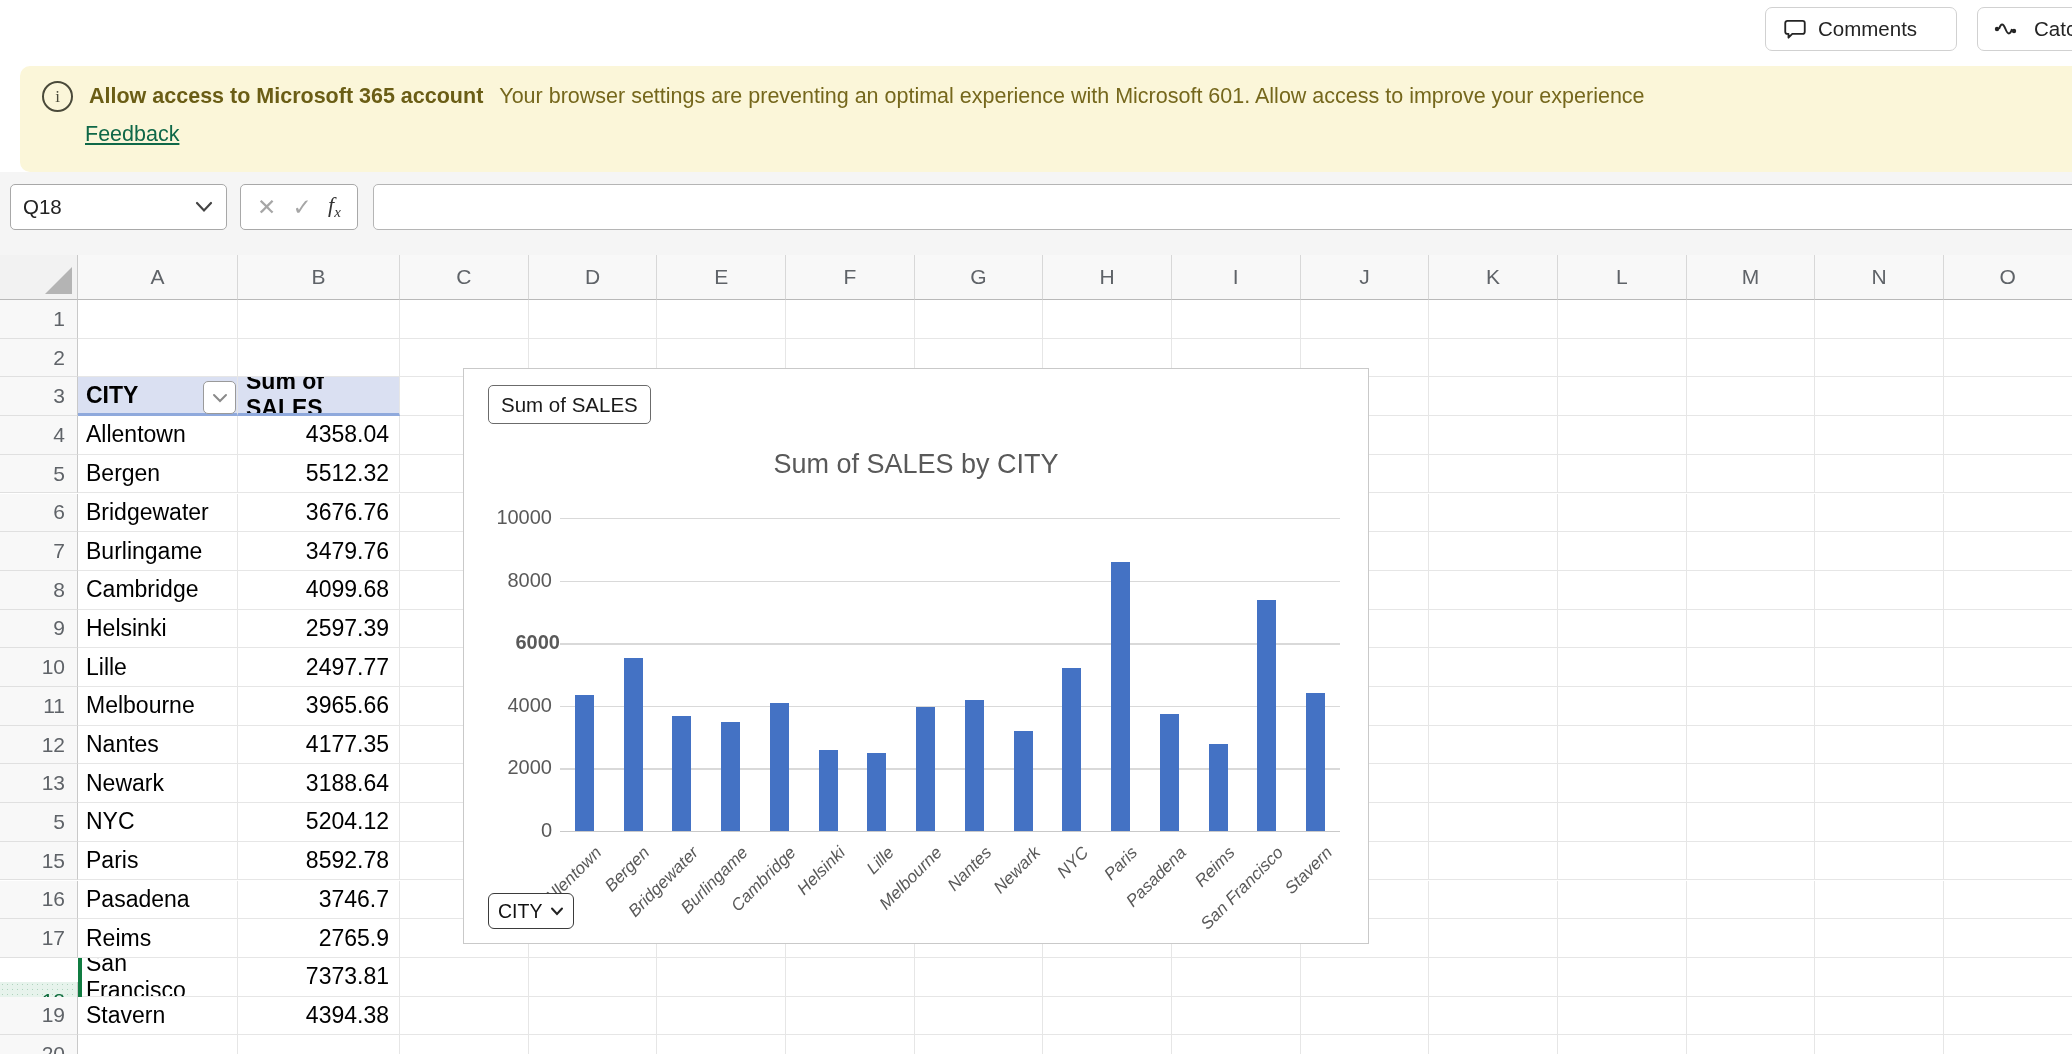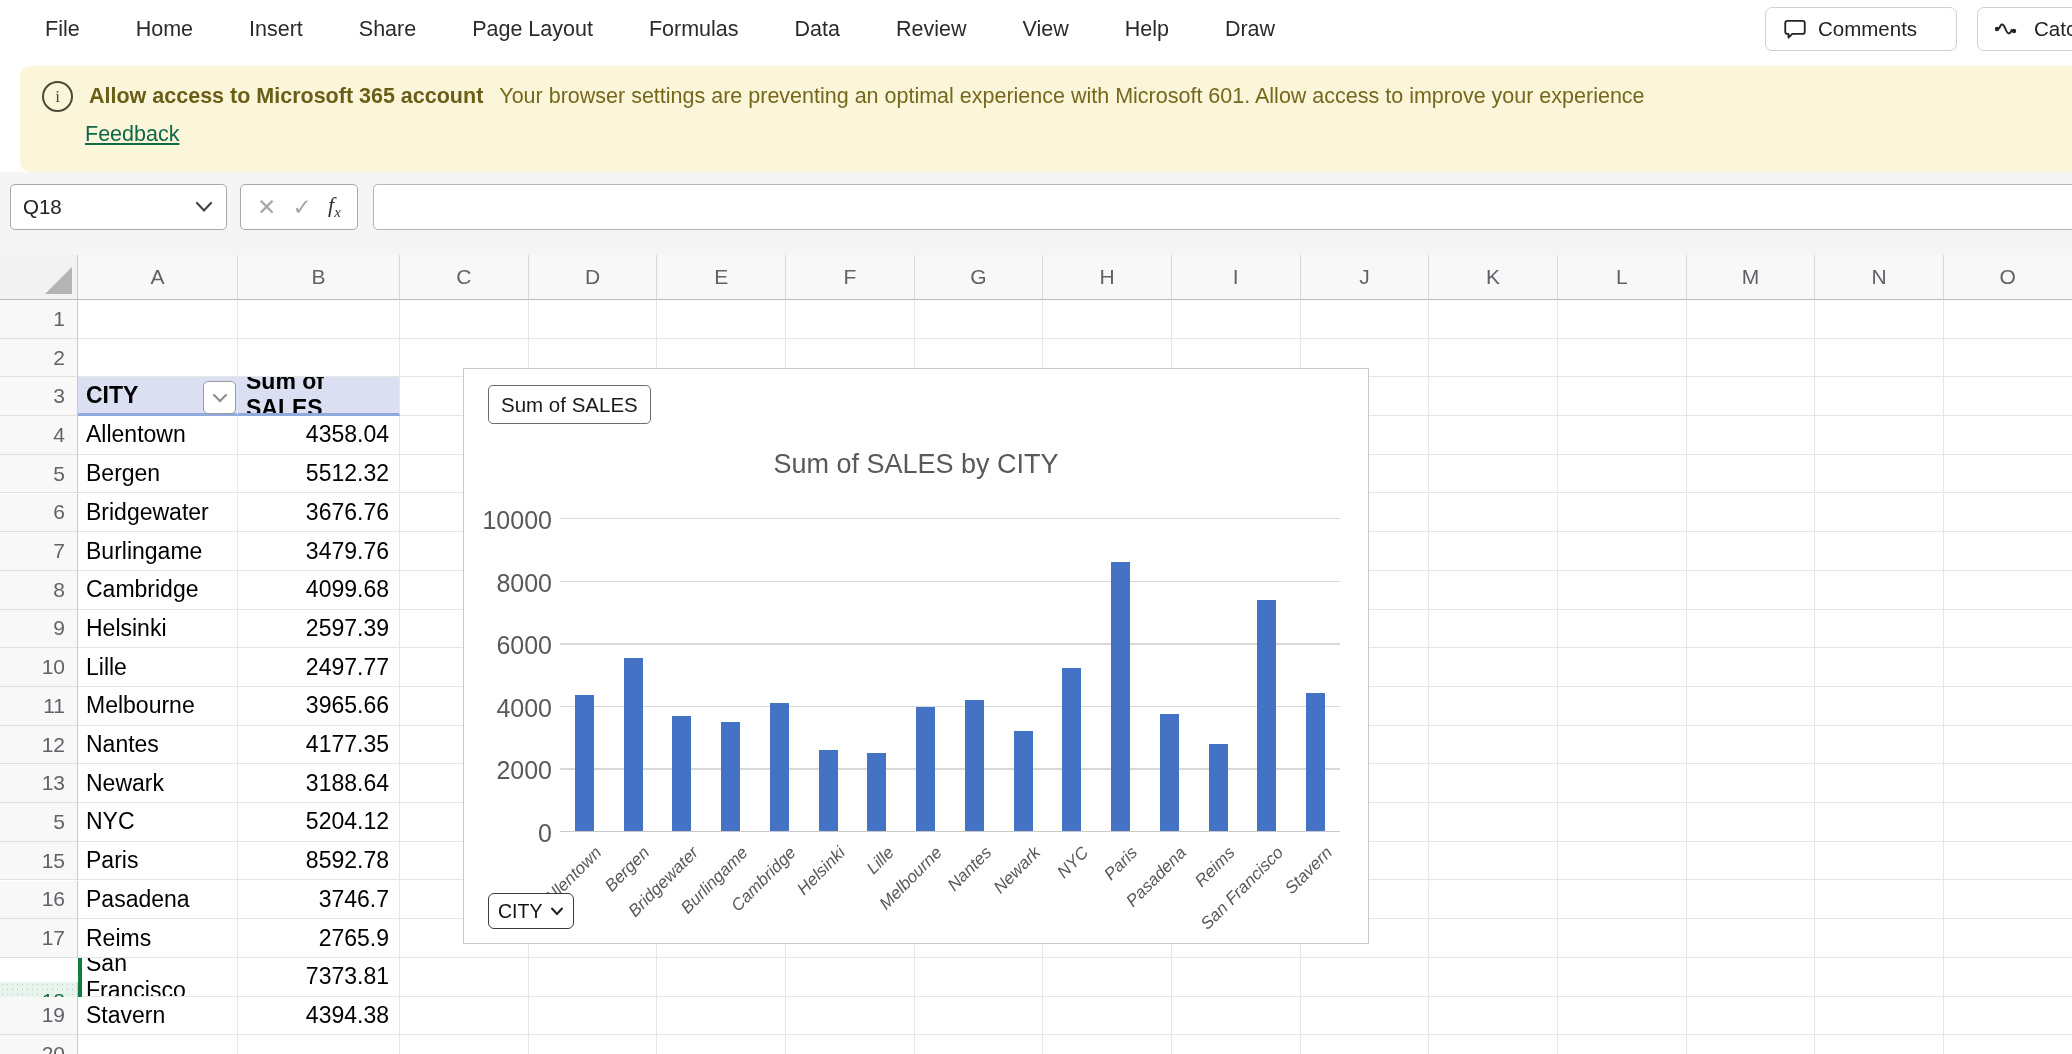--- a/index.html
+++ b/index.html
@@ -66,21 +66,21 @@
   .green-bar{position:absolute;width:4px;background:#107C41;z-index:4;}
 
   
   .chart{position:absolute;left:463px;top:368px;width:906px;height:576px;background:#fff;
          border:1px solid #c9c9c9;box-sizing:border-box;z-index:10;cursor:pointer;}
   .chart-field-btn{position:absolute;left:24px;top:16px;height:37px;border:1.5px solid #6b6b6b;
                    border-radius:5px;background:#fff;display:flex;align-items:center;padding:0 12px;
                    font-size:20.5px;color:#1a1a1a;cursor:pointer;}
   .chart-title{position:absolute;left:0;top:80px;width:100%;text-align:center;font-size:27px;color:#595959;}
   .gridline{position:absolute;height:1.4px;background:#d9d9d9;}
-  .ylabel{position:absolute;width:84px;text-align:right;font-size:25px;color:#595959;}
+  .ylabel{position:absolute;width:84px;text-align:right;font-size:20px;color:#595959;}
   .bar{position:absolute;width:19px;}
   .xlabel{position:absolute;font-size:17px;font-style:italic;color:#595959;white-space:nowrap;
           transform:rotate(-45deg);transform-origin:100% 0;}
   .chart-axis-btn{position:absolute;left:24px;top:524px;height:34px;border:1.5px solid #3b3b3b;
                   border-radius:6px;background:#fff;display:flex;align-items:center;gap:8px;
                   padding:0 9px;font-size:19.5px;color:#111;cursor:pointer;}
 
   
   .watermark{position:absolute;left:0;top:878px;width:2072px;text-align:center;z-index:30;
              color:#e3e3e3;pointer-events:none;line-height:1;}
@@ -88,33 +88,20 @@
   .wm-en{font-family:"DejaVu Sans", sans-serif;font-size:46px;font-weight:bold;letter-spacing:2px;margin-top:2px;}
 
   svg{display:block;}
 </style>
 </head>
 <body>
 
 <div class="stage">
 
   <div class="menubar">
-    <div class="menu-items" id="menuItems">
-        <div class="menu-item">File</div>
-        <div class="menu-item">Home</div>
-        <div class="menu-item">Insert</div>
-        <div class="menu-item">Share</div>
-        <div class="menu-item">Page Layout</div>
-        <div class="menu-item">Formulas</div>
-        <div class="menu-item">Data</div>
-        <div class="menu-item">Review</div>
-        <div class="menu-item">View</div>
-        <div class="menu-item">Help</div>
-        <div class="menu-item">Draw</div>
-      </div>
     <div class="top-btn btn-comments">
       <span>
         <svg width="26" height="26" viewBox="0 0 24 24">
             <path d="M5 4.5h14a2 2 0 0 1 2 2v8a2 2 0 0 1-2 2h-9.5L6 20v-3.5H5a2 2 0 0 1-2-2v-8a2 2 0 0 1 2-2z" fill="none" stroke="#242424" stroke-width="1.7" stroke-linejoin="round"></path>
           </svg>
       </span>
       <span>Comments</span>
     </div>
     <div class="top-btn btn-catchup">
       <span>
@@ -505,21 +492,21 @@
     <div class="chart-field-btn">Sum of SALES</div>
     <div class="chart-title">Sum of SALES by CITY</div>
     <div id="plot">
         <div class="gridline" style="left: 96px; top: 462px; width: 780px; background: rgb(201, 201, 201); position: absolute;"></div>
         <div class="ylabel" style="left: 4px; top: 450px;">0</div>
         <div class="gridline" style="left: 96px; top: 399.4px; width: 780px; background: rgb(217, 217, 217); position: absolute;"></div>
         <div class="ylabel" style="left: 4px; top: 387.4px;">2000</div>
         <div class="gridline" style="left: 96px; top: 336.8px; width: 780px; background: rgb(217, 217, 217); position: absolute;"></div>
         <div class="ylabel" style="left: 4px; top: 324.8px;">4000</div>
         <div class="gridline" style="left: 96px; top: 274.2px; width: 780px; background: rgb(217, 217, 217); position: absolute;"></div>
-        <div class="ylabel" style="left: 4px; top: 262.2px;">6000</div>
+        <div class="ylabel" style="left: 12px; top: 262.2px; font-weight: bold;">6000</div>
         <div class="gridline" style="left: 96px; top: 211.6px; width: 780px; background: rgb(217, 217, 217); position: absolute;"></div>
         <div class="ylabel" style="left: 4px; top: 199.6px;">8000</div>
         <div class="gridline" style="left: 96px; top: 149px; width: 780px; background: rgb(217, 217, 217); position: absolute;"></div>
         <div class="ylabel" style="left: 4px; top: 137px;">10000</div>
         <div class="bar" style="left: 110.875px; top: 325.593px; height: 136.407px; background: rgb(68, 114, 196);"></div>
         <div class="xlabel" style="right: 776.625px; top: 474px;">Allentown</div>
         <div class="bar" style="left: 159.625px; top: 289.464px; height: 172.536px; background: rgb(68, 114, 196);"></div>
         <div class="xlabel" style="right: 727.875px; top: 474px;">Bergen</div>
         <div class="bar" style="left: 208.375px; top: 346.917px; height: 115.083px; background: rgb(68, 114, 196);"></div>
         <div class="xlabel" style="right: 679.125px; top: 474px;">Bridgewater</div>

